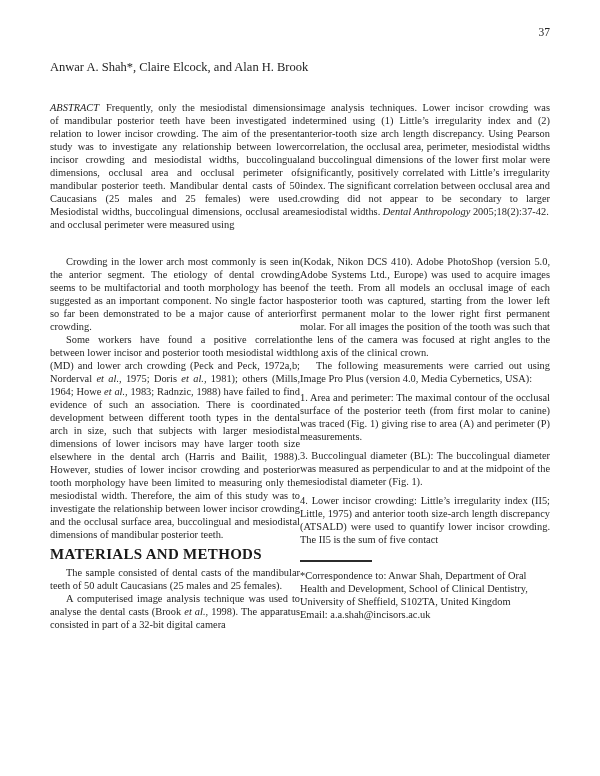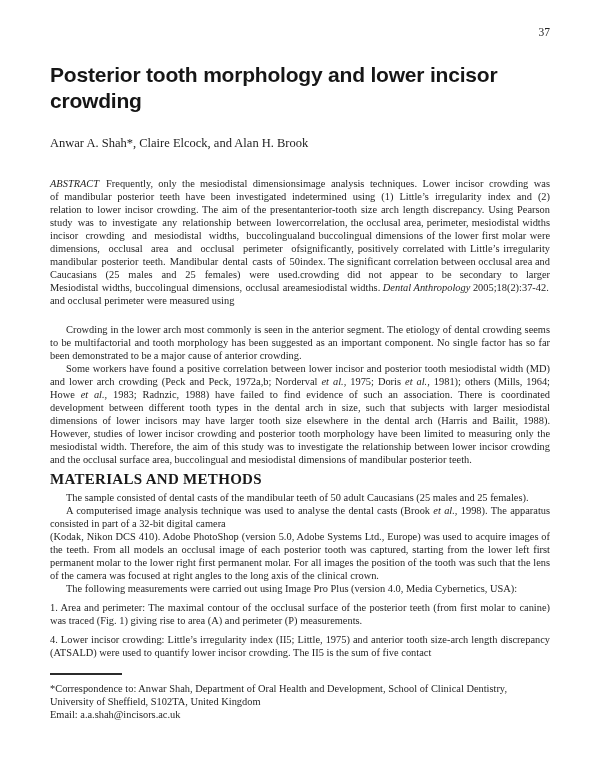--- a/index.html
+++ b/index.html
@@ -26,41 +26,40 @@
     font-size:12.5px;color:#1c1c1c;line-height:15px;
   }
   .affiliation{
     margin-top:12px;font-size:13px;line-height:16.5px;color:#1c1c1c;
   }
   .cols{display:flex;}
   .col{flex:1;min-width:0;text-align:justify;font-size:10.4px;line-height:13px;color:#1e1e1e;}
   .abstract-section{margin-top:26px;}
   .abs-label{font-style:italic;margin-right:7px;}
   .journal-italic{font-style:italic;}
-  .body-section{margin-top:16px;flex-direction:column;}
+  .body-section{margin-top:24px;}
   p{margin:0;}
   p.indent{text-indent:16px;}
   .section-heading{
     font-size:15px;font-weight:bold;text-align:left;
     letter-spacing:0.3px;margin:7px 0 5px 0;color:#191919;
   }
   .listitem{margin-top:6px;}
   .footnote{margin-top:14px;text-align:left;}
   .footnote-rule{width:72px;border-top:2px solid #2b2b2b;margin:0 0 7px 0;}
   .footnote p{font-size:10.4px;line-height:13px;text-align:left;}
   i{font-style:italic;}
 </style>
 </head>
 <body>
 
 <div class="page">
 
   <div class="pagenum">37</div>
 
-  <h1 class="title">Posterior tooth morphology and lower incisor crowding</h1>
 
   <div class="authors">Anwar A. Shah*, Claire Elcock, and Alan H. Brook</div>
 
 
   <div class="cols abstract-section">
     <div class="col">
       <span class="abs-label">ABSTRACT</span><span>Frequently, only the mesiodistal dimensions of mandibular posterior teeth have been investigated in relation to lower incisor crowding. The aim of the present study was to investigate any relationship between lower incisor crowding and mesiodistal widths, buccolingual dimensions, occlusal area and occlusal perimeter of mandibular posterior teeth. Mandibular dental casts of 50 Caucasians (25 males and 25 females) were used. Mesiodistal widths, buccolingual dimensions, occlusal area and occlusal perimeter were measured using</span>
     </div>
     <div class="col">
       <span>image analysis techniques. Lower incisor crowding was determined using (1) Little’s irregularity index and (2) anterior-tooth size arch length discrepancy. Using Pearson correlation, the occlusal area, perimeter, mesiodistal widths and buccolingual dimensions of the lower first molar were significantly, positively correlated with Little’s irregularity index. The significant correlation between occlusal area and crowding did not appear to be secondary to larger mesiodistal widths. </span><span class="journal-italic">Dental Anthropology</span><span> 2005;18(2):37-42.</span>
@@ -72,20 +71,21 @@
       <p class="indent">Crowding in the lower arch most commonly is seen in the anterior segment. The etiology of dental crowding seems to be multifactorial and tooth morphology has been suggested as an important component. No single factor has so far been demonstrated to be a major cause of anterior crowding.</p>
       <p class="indent">Some workers have found a positive correlation between lower incisor and posterior tooth mesiodistal width (MD) and lower arch crowding (Peck and Peck, 1972a,b; Norderval <i>et al.</i>, 1975; Doris <i>et al.</i>, 1981); others (Mills, 1964; Howe <i>et al.</i>, 1983; Radnzic, 1988) have failed to find evidence of such an association. There is coordinated development between different tooth types in the dental arch in size, such that subjects with larger mesiodistal dimensions of lower incisors may have larger tooth size elsewhere in the dental arch (Harris and Bailit, 1988). However, studies of lower incisor crowding and posterior tooth morphology have been limited to measuring only the mesiodistal width. Therefore, the aim of this study was to investigate the relationship between lower incisor crowding and the occlusal surface area, buccolingual and mesiodistal dimensions of mandibular posterior teeth.</p>
       <h2 class="section-heading">MATERIALS AND METHODS</h2>
       <p class="indent">The sample consisted of dental casts of the mandibular teeth of 50 adult Caucasians (25 males and 25 females).</p>
       <p class="indent">A computerised image analysis technique was used to analyse the dental casts (Brook <i>et al.</i>, 1998). The apparatus consisted in part of a 32-bit digital camera</p>
     </div>
     <div class="col">
       <p>(Kodak, Nikon DCS 410). Adobe PhotoShop (version 5.0, Adobe Systems Ltd., Europe) was used to acquire images of the teeth.  From all models an occlusal image of each posterior tooth was captured, starting from the lower left first permanent molar to the lower right first permanent molar. For all images the position of the tooth was such that the lens of the camera was focused at right angles to the long axis of the clinical crown.</p>
       <p class="indent">The following measurements were carried out using Image Pro Plus (version 4.0, Media Cybernetics, USA):</p>
       <p class="listitem">1. Area and perimeter: The maximal contour of the occlusal surface of the posterior teeth (from first molar to canine) was traced (Fig. 1) giving rise to area (A) and perimeter (P) measurements.</p>
+      <p class="listitem">3. Buccolingual diameter (BL): The buccolingual diameter was measured as perpendicular to and at the midpoint of the mesiodistal diameter (Fig. 1).</p>
       <p class="listitem">4. Lower incisor crowding: Little’s irregularity index (II5; Little, 1975) and anterior tooth size-arch length discrepancy (ATSALD) were used to quantify lower incisor crowding. The II5 is the sum of five contact</p>
       <div class="footnote">
         <div class="footnote-rule"></div>
         <p>*Correspondence to:  Anwar Shah, Department of Oral Health and Development, School of Clinical Dentistry, University of Sheffield, S102TA, United Kingdom</p>
         <p>Email: a.a.shah@incisors.ac.uk</p>
       </div>
     </div>
   </div>
 
 </div>

